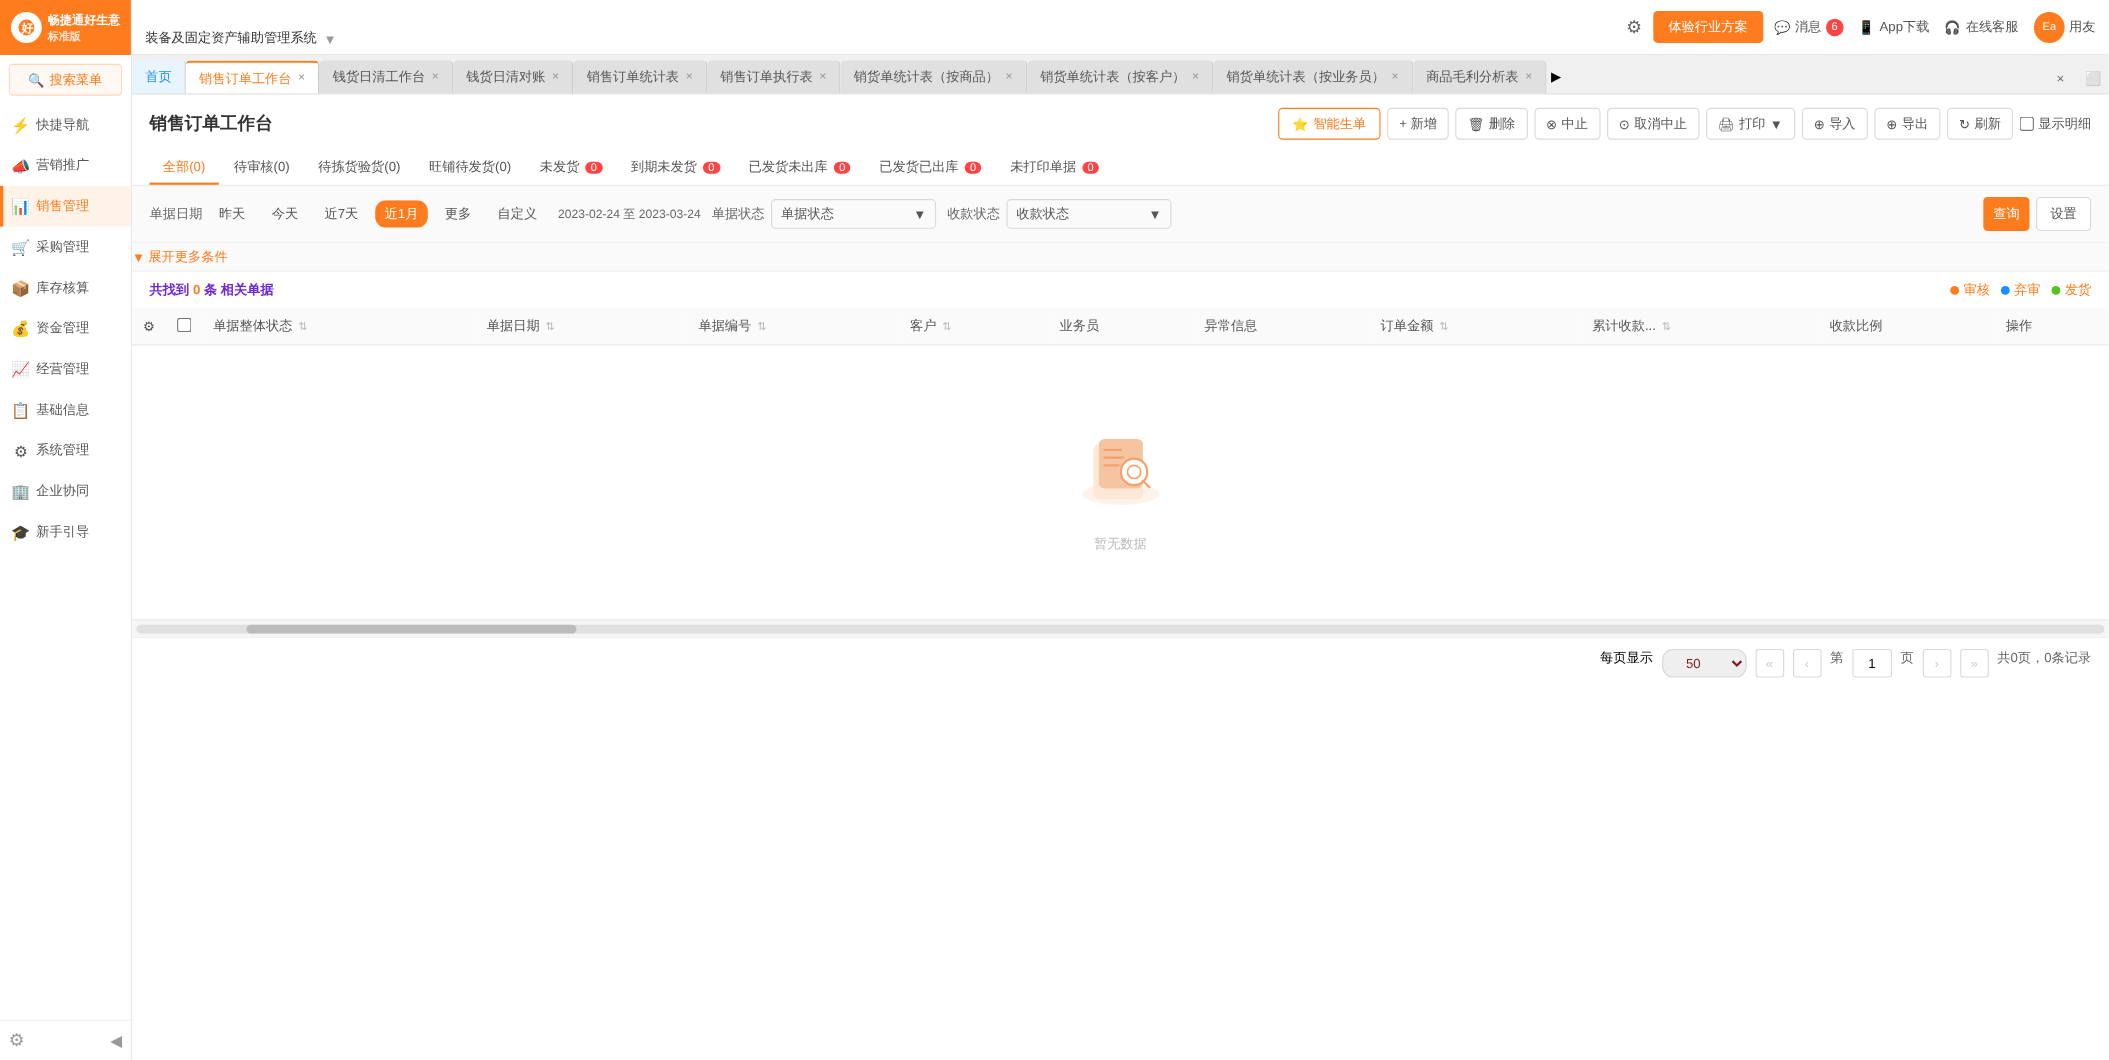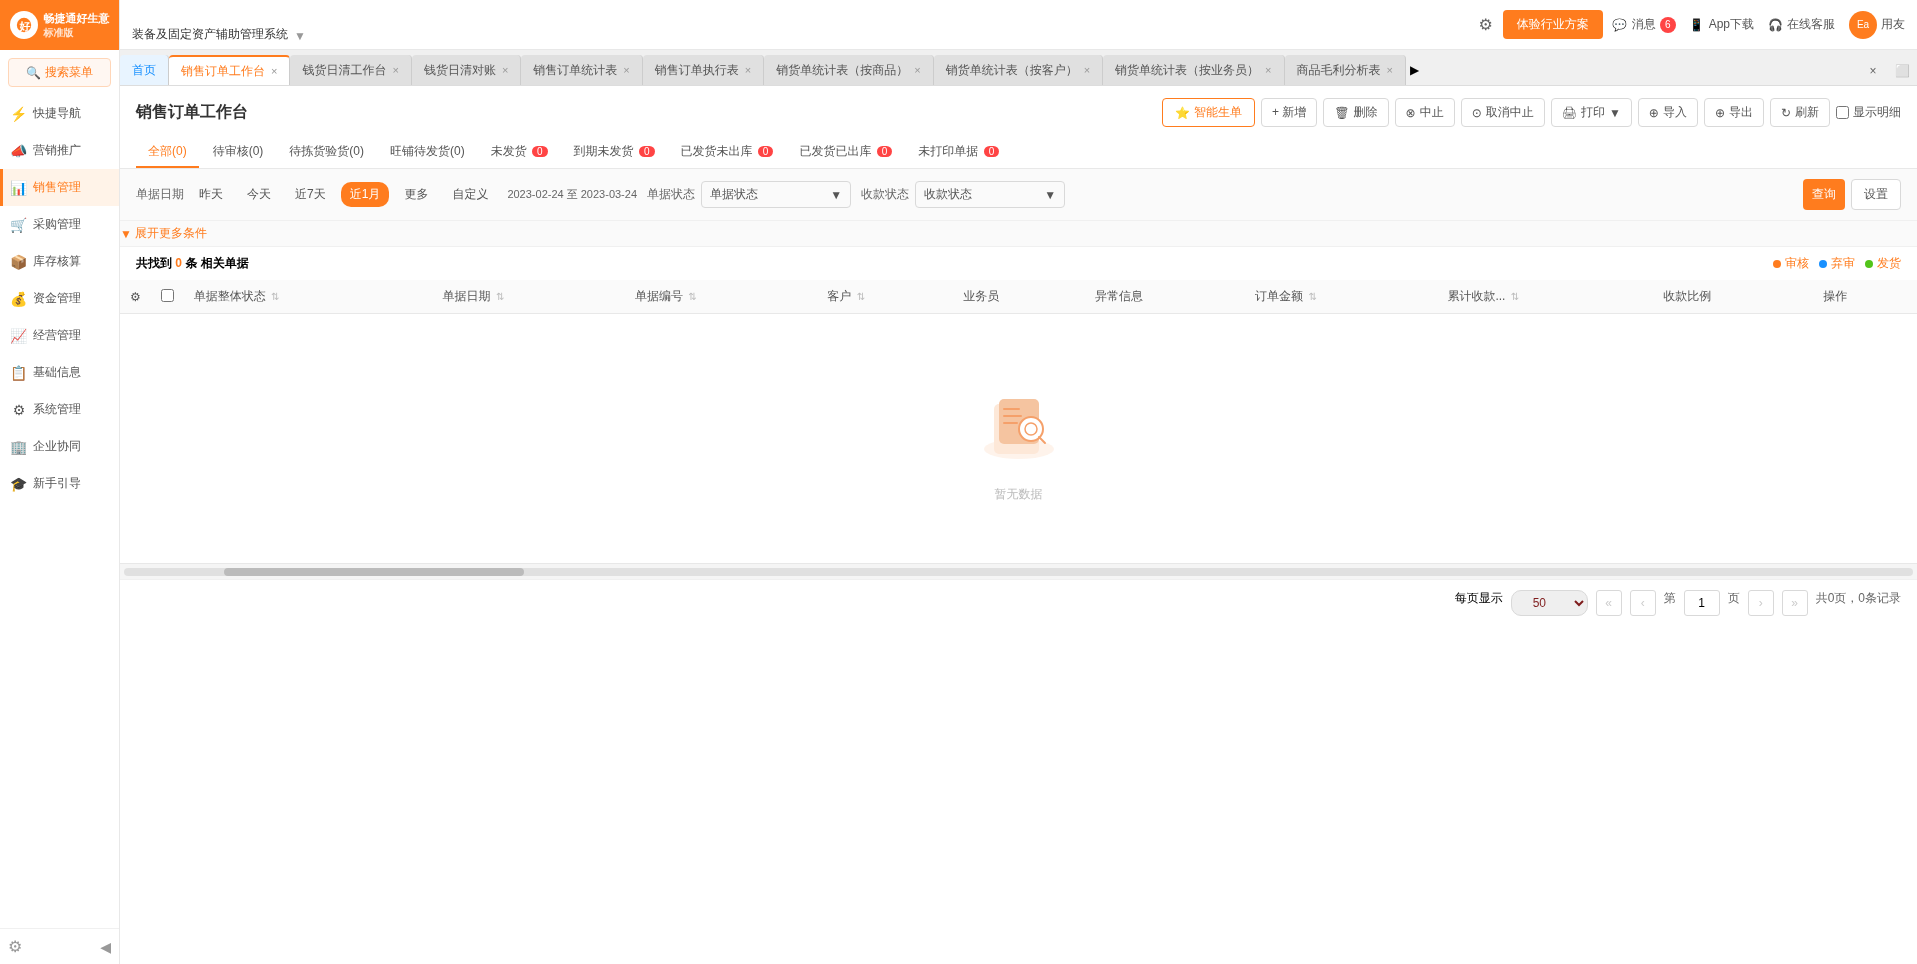--- a/index.html
+++ b/index.html
@@ -67,21 +67,21 @@
     .filter-date-btn.active { background: #ff7c1e; color: #fff; border-radius: 10px; }
     .filter-date-range { color: #666; font-size: 11px; }
     .filter-select { padding: 4px 8px; border: 1px solid #d9d9d9; border-radius: 4px; color: #555; min-width: 150px; display: flex; align-items: center; justify-content: space-between; cursor: pointer; }
     .expand-btn { color: #ff7c1e; cursor: pointer; display: flex; align-items: center; gap: 3px; font-size: 12px; margin: 0 auto; }
     .query-btn { background: #ff7c1e; color: #fff; border: none; border-radius: 4px; padding: 6px 9px; cursor: pointer; font-size: 12px; }
     .setting-btn { border: 1px solid #d9d9d9; background: #fff; border-radius: 4px; padding: 6px 12px; cursor: pointer; color: #555; font-size: 12px; }
 
     
     .table-actions-row { padding: 8px 16px; display: flex; align-items: center; justify-content: space-between; }
     .result-count { color: #666; }
-    .result-count span { color: #000000; font-weight: bold; }
+    .result-count span { color: #6d28d9; font-weight: bold; }
     .table-right-actions { display: flex; gap: 10px; }
     .action-link { color: #ff7c1e; cursor: pointer; display: flex; align-items: center; gap: 2px; }
     .dot { width: 8px; height: 8px; border-radius: 50%; display: inline-block; margin-right: 2px; }
     .dot-orange { background: #ff7c1e; }
     .dot-blue { background: #1890ff; }
     .dot-green { background: #52c41a; }
 
     
     .data-table { width: 100%; border-collapse: collapse; }
     .data-table th { background: #fafafa; border-bottom: 1px solid #e8e8e8; padding: 8px 10px; text-align: left; color: #555; font-weight: normal; white-space: nowrap; }

